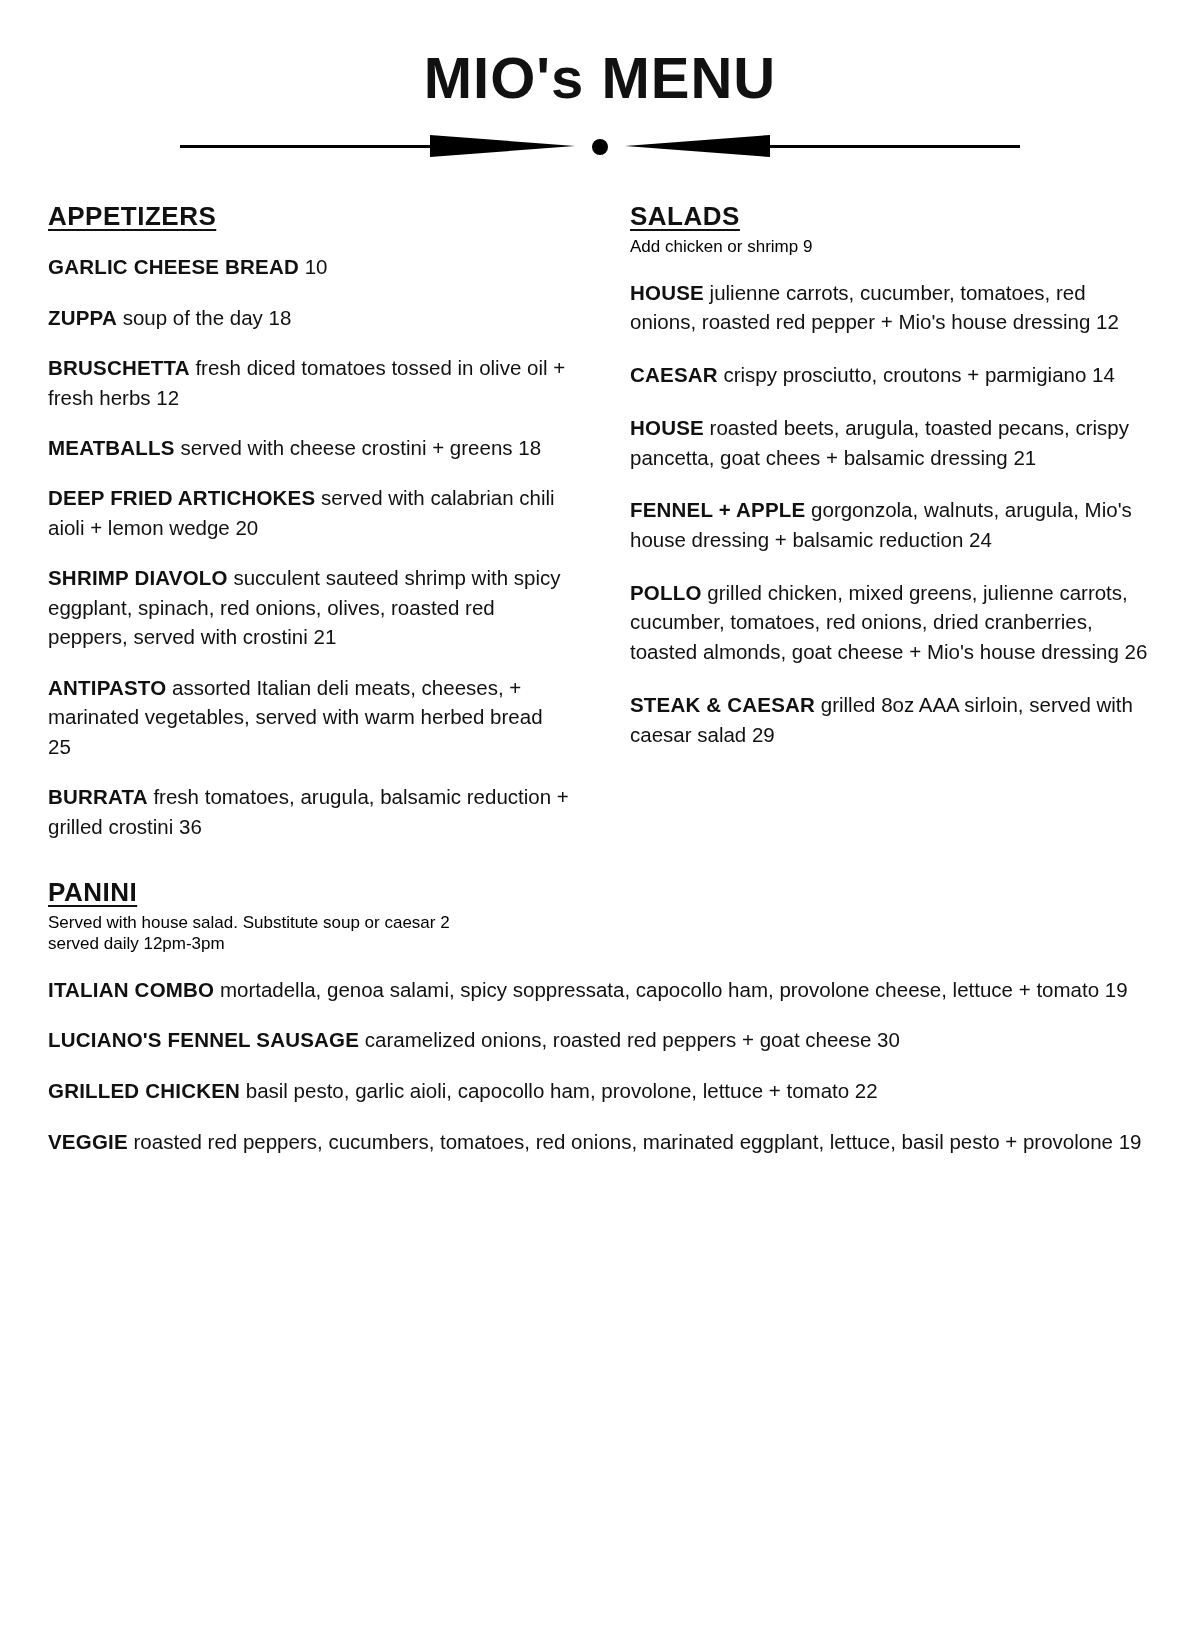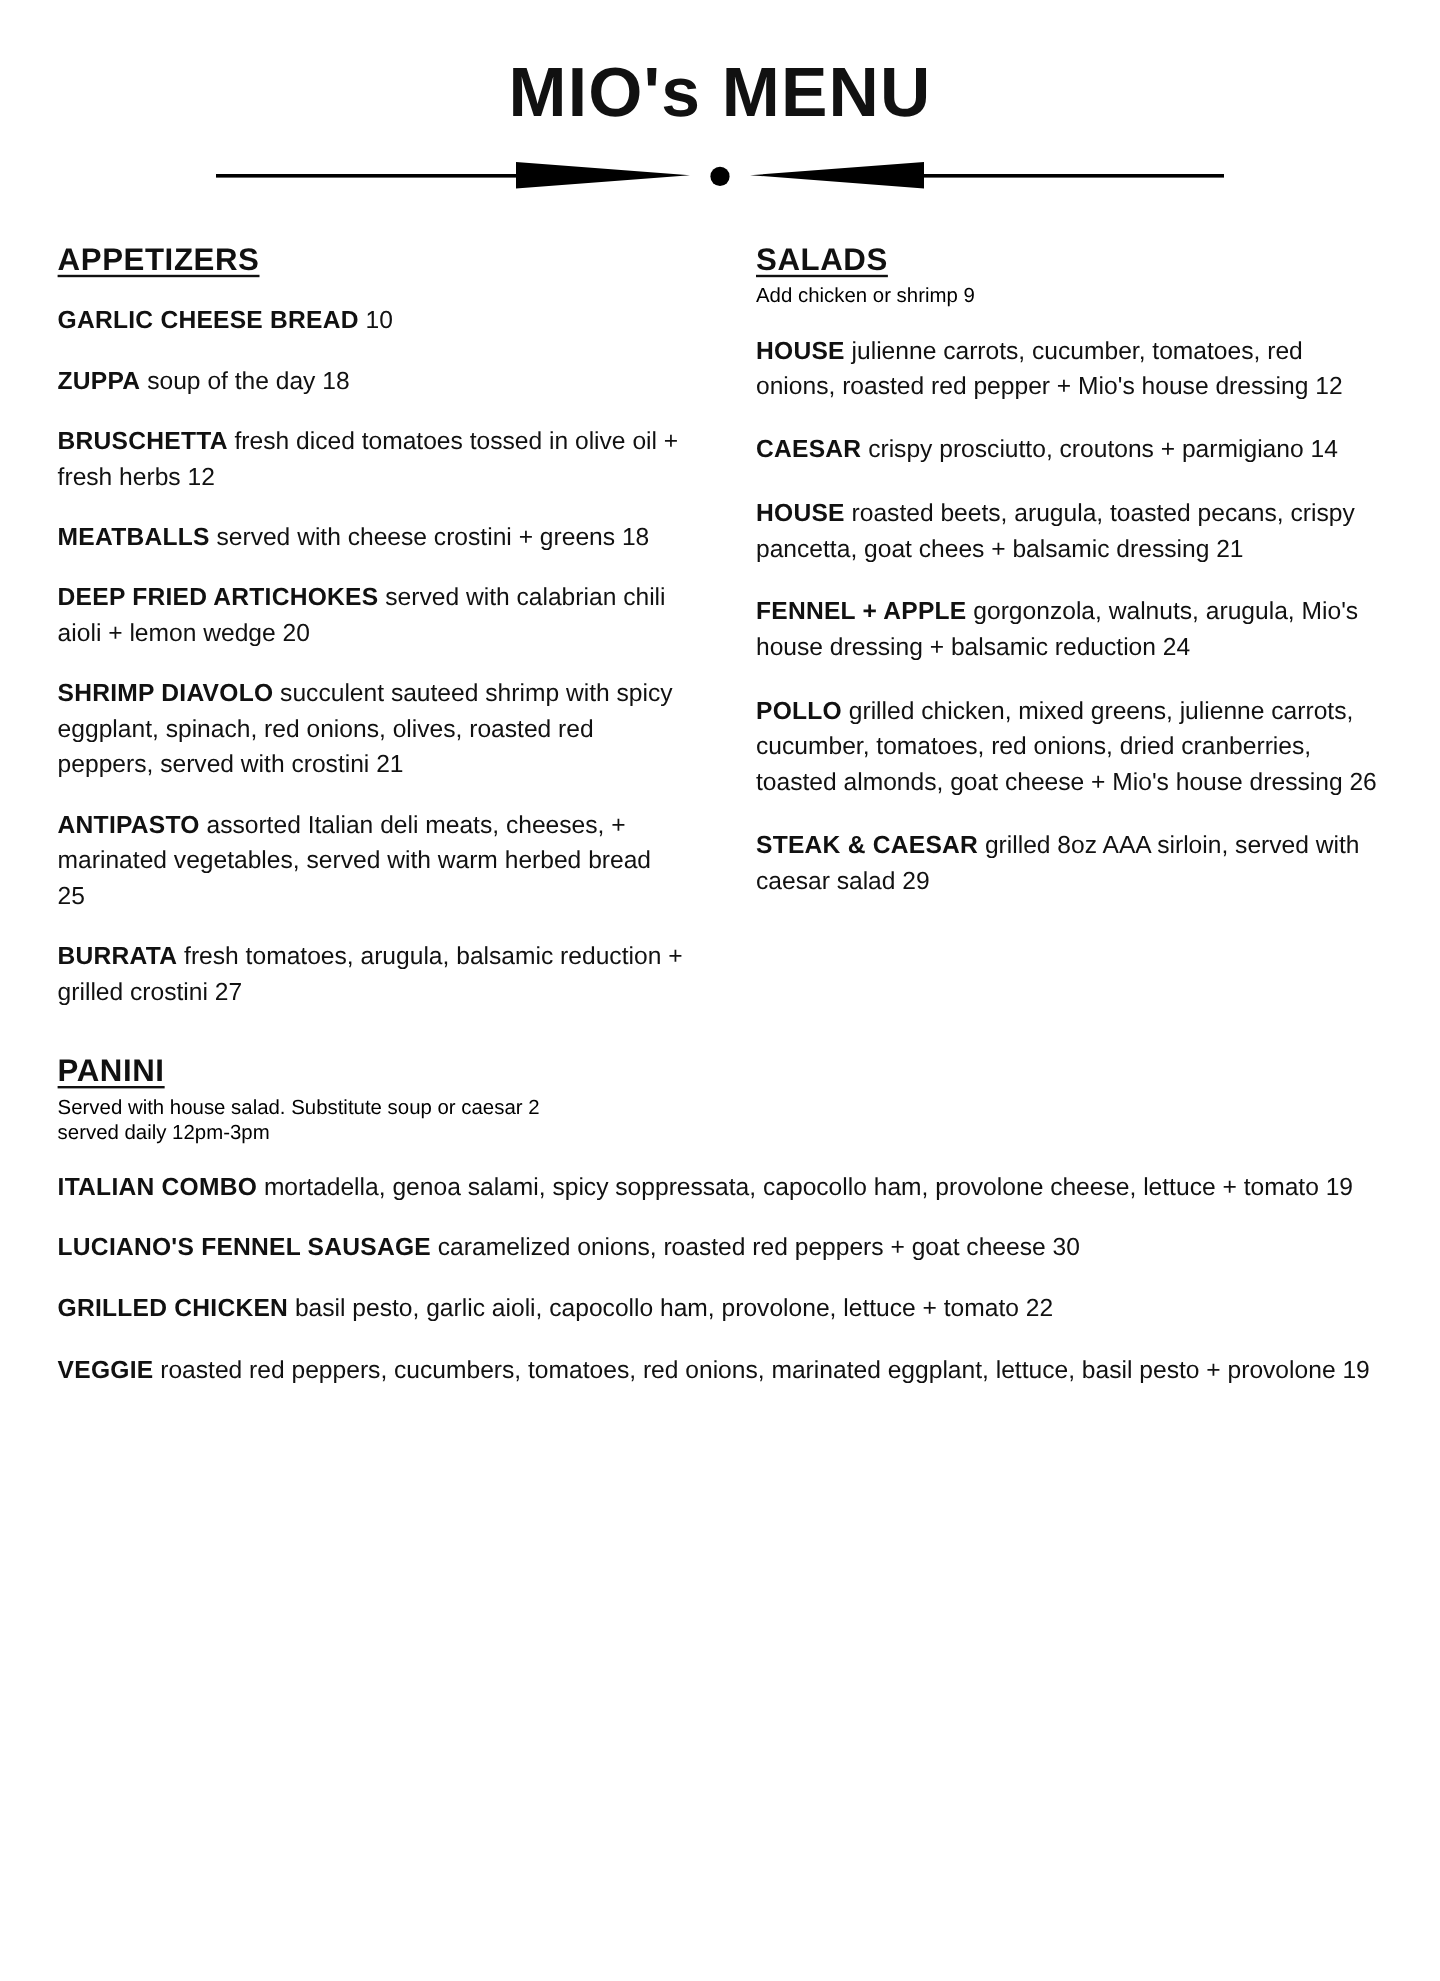--- a/index.html
+++ b/index.html
@@ -144,21 +144,21 @@
     <div class="col col-left">
       <div class="section-head">APPETIZERS</div>
       <div class="items">
         <p class="item"><span class="nm">GARLIC CHEESE BREAD</span><span> 10</span></p>
         <p class="item"><span class="nm">ZUPPA</span><span> soup of the day 18</span></p>
         <p class="item"><span class="nm">BRUSCHETTA</span><span> fresh diced tomatoes tossed in olive oil + fresh herbs 12</span></p>
         <p class="item"><span class="nm">MEATBALLS</span><span> served with cheese crostini + greens 18</span></p>
         <p class="item"><span class="nm">DEEP FRIED ARTICHOKES</span><span> served with calabrian chili aioli + lemon wedge 20</span></p>
         <p class="item"><span class="nm">SHRIMP DIAVOLO</span><span> succulent sauteed shrimp with spicy eggplant, spinach, red onions, olives,  roasted red peppers, served with crostini 21</span></p>
         <p class="item"><span class="nm">ANTIPASTO</span><span> assorted Italian deli meats, cheeses, + marinated vegetables, served with warm herbed bread 25</span></p>
-        <p class="item"><span class="nm">BURRATA</span><span> fresh tomatoes, arugula, balsamic reduction + grilled crostini 27</span></p>
+        <p class="item"><span class="nm">BURRATA</span><span> fresh tomatoes, arugula, balsamic reduction + grilled crostini 36</span></p>
       </div>
     </div>
 
     <div class="col col-right">
       <div class="section-head">SALADS</div>
       <div class="section-note">Add chicken or shrimp 9</div>
       <div class="items">
         <p class="item"><span class="nm">HOUSE</span><span> julienne carrots, cucumber, tomatoes, red onions, roasted red pepper + Mio's house dressing 12</span></p>
         <p class="item"><span class="nm">CAESAR</span><span> crispy prosciutto, croutons + parmigiano 14</span></p>
         <p class="item"><span class="nm">HOUSE</span><span> roasted beets, arugula, toasted pecans, crispy pancetta, goat chees + balsamic dressing 21</span></p>

